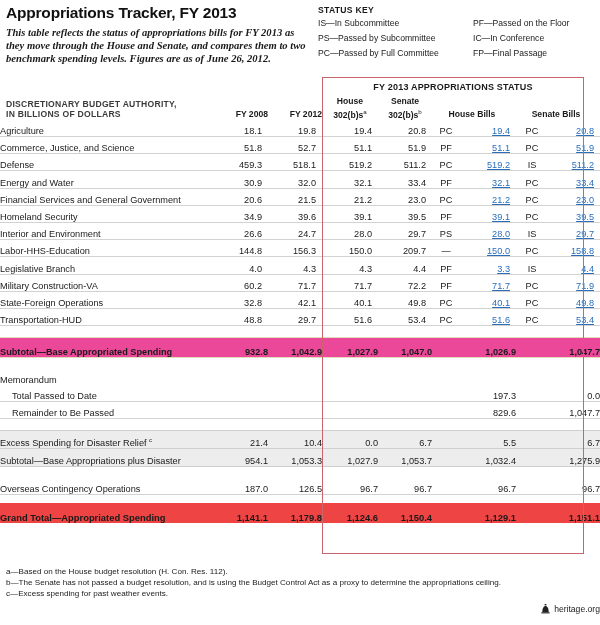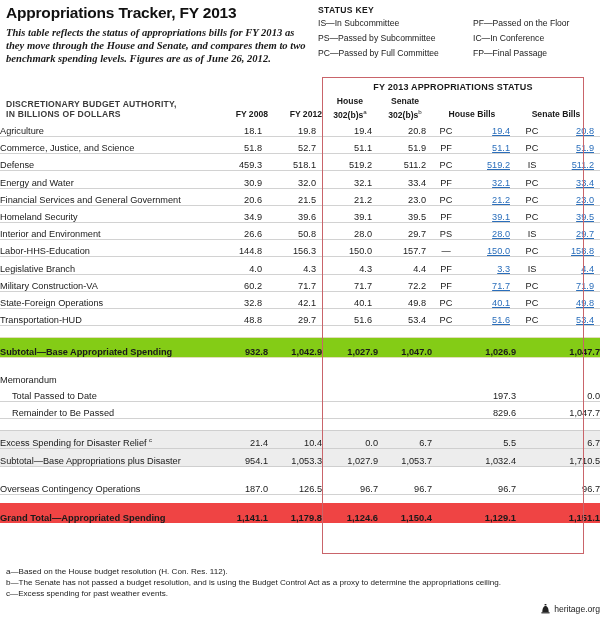--- a/index.html
+++ b/index.html
@@ -163,21 +163,21 @@
   .link {
     color: #2a6ebb;
     text-decoration: underline;
     cursor: pointer;
   }
 
   tr.spacer td { height: 11px; border: none; }
   tr.spacer-sm td { height: 8px; border: none; }
 
   tr.subtotal td {
-    background: #84cc16;
+    background: #ec4899;
     font-weight: bold;
     height: 19px;
     font-size: 9.2px;
     border-top: 0.8px solid #e2dcbc;
     border-bottom: 0.8px solid #e2dcbc;
   }
   tr.grand td {
     background: #ef4444;
     font-weight: bold;
     height: 20px;
@@ -357,34 +357,34 @@
           <td class="num pad-r">39.1</td>
           <td class="num pad-r">39.5</td>
           <td class="stat">PF</td>
           <td class="num pad-r"><span class="link">39.1</span></td>
           <td class="stat">PC</td>
           <td class="num pad-r"><span class="link">39.5</span></td>
         </tr>
         <tr class="data">
           <td class="label">Interior and Environment</td>
           <td class="num pad-r">26.6</td>
-          <td class="num pad-r">50.8</td>
+          <td class="num pad-r">24.7</td>
           <td class="num pad-r">28.0</td>
           <td class="num pad-r">29.7</td>
           <td class="stat">PS</td>
           <td class="num pad-r"><span class="link">28.0</span></td>
           <td class="stat">IS</td>
           <td class="num pad-r"><span class="link">29.7</span></td>
         </tr>
         <tr class="data">
           <td class="label">Labor-HHS-Education</td>
           <td class="num pad-r">144.8</td>
           <td class="num pad-r">156.3</td>
           <td class="num pad-r">150.0</td>
-          <td class="num pad-r">157.7</td>
+          <td class="num pad-r">209.7</td>
           <td class="stat">—</td>
           <td class="num pad-r"><span class="link">150.0</span></td>
           <td class="stat">PC</td>
           <td class="num pad-r"><span class="link">158.8</span></td>
         </tr>
         <tr class="data">
           <td class="label">Legislative Branch</td>
           <td class="num pad-r">4.0</td>
           <td class="num pad-r">4.3</td>
           <td class="num pad-r">4.3</td>
@@ -486,21 +486,21 @@
         </tr>
         <tr class="gray">
           <td class="label">Subtotal—Base Appropriations plus Disaster</td>
           <td class="num pad-r">954.1</td>
           <td class="num pad-r">1,053.3</td>
           <td class="num pad-r">1,027.9</td>
           <td class="num pad-r">1,053.7</td>
           <td></td>
           <td class="num pad-r">1,032.4</td>
           <td></td>
-          <td class="num pad-r">1,710.5</td>
+          <td class="num pad-r">1,275.9</td>
         </tr>
         <tr class="spacer">
           <td colspan="9"></td>
         </tr>
         <tr class="memo-line">
           <td class="label">Overseas Contingency Operations</td>
           <td class="num pad-r">187.0</td>
           <td class="num pad-r">126.5</td>
           <td class="num pad-r">96.7</td>
           <td class="num pad-r">96.7</td>

